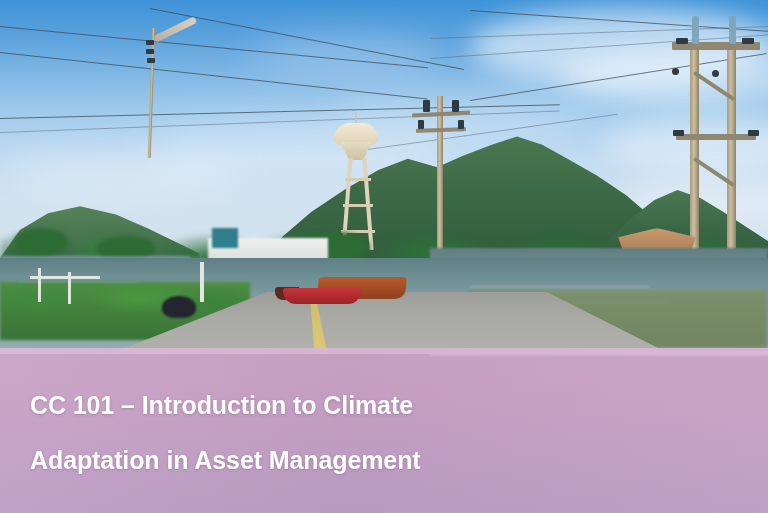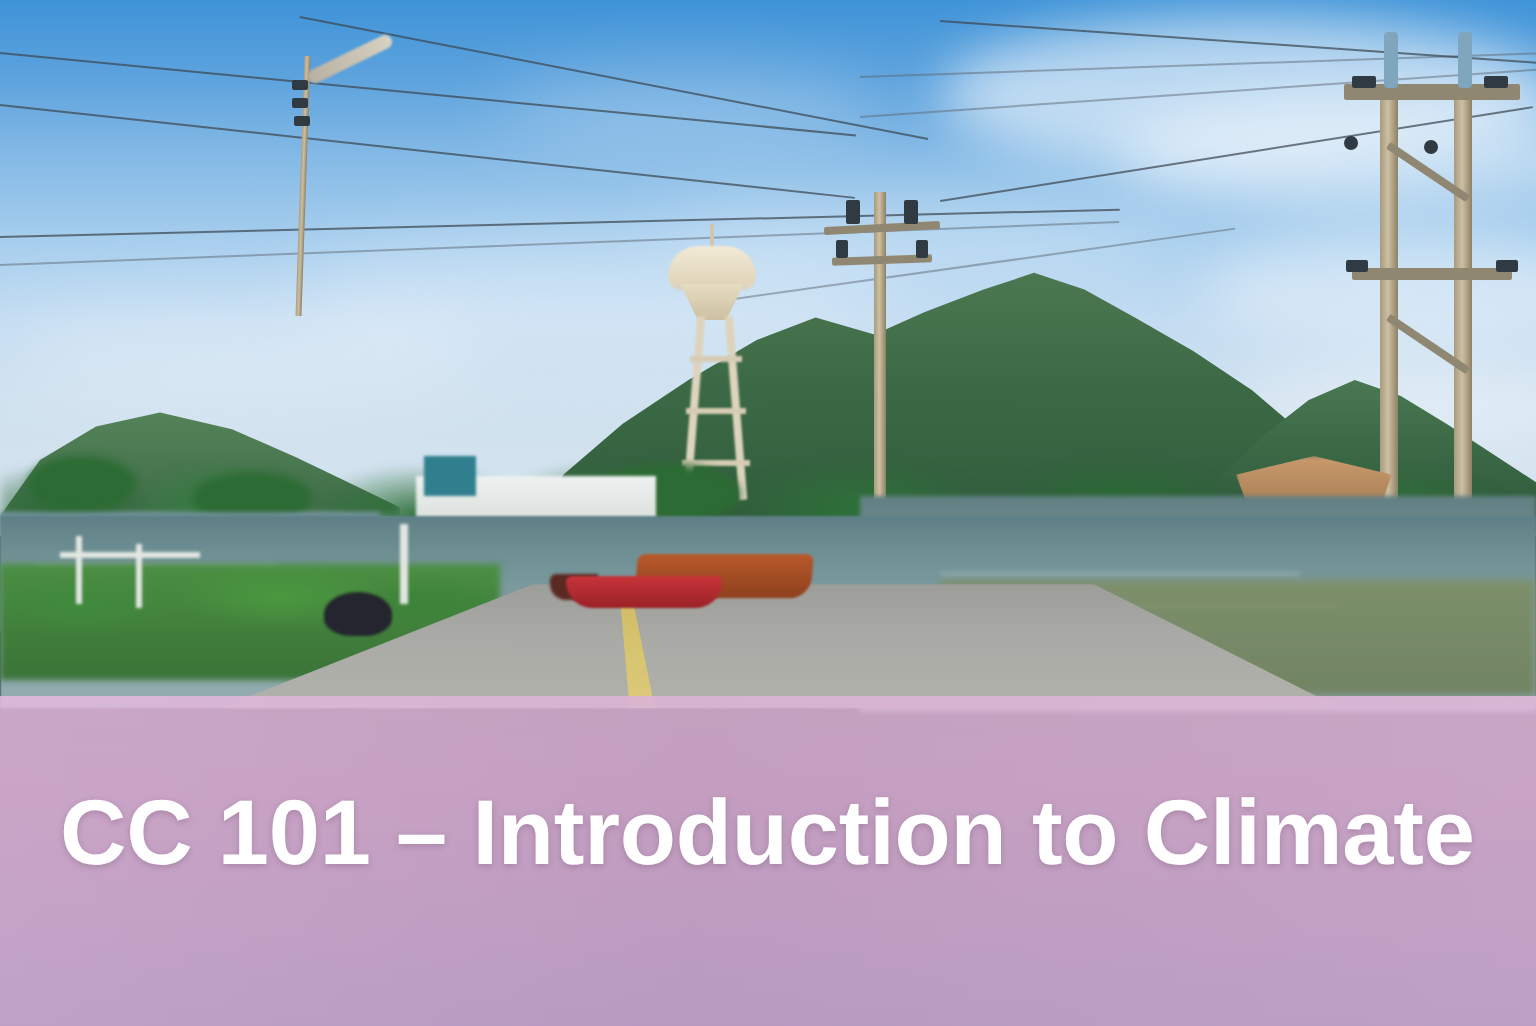--- a/index.html
+++ b/index.html
@@ -252,26 +252,25 @@
   }
 
   
   .title-block {
     position:absolute; left:30px; top:378px; width:716px;
   }
   .title-line {
     color:#ffffff;
     font-family:"Liberation Sans", sans-serif;
     font-weight:bold;
-    font-size:46px;
+    font-size:25px;
     line-height:55px;
     letter-spacing:-.1px;
     white-space:nowrap;
     text-shadow:0 1px 3px rgba(90,60,90,.28);
-    margin-top:11px;
   }
 
   
   .badge {
     position:absolute; left:14px; top:80px; width:214px; height:190px;
     filter:drop-shadow(0 3px 5px rgba(60,40,70,.30));
   }
   .hex {
     position:absolute;
     clip-path:polygon(50% 0%, 100% 25%, 100% 75%, 50% 100%, 0% 75%, 0% 25%);
@@ -422,16 +421,17 @@
     <div class="boat-orange"></div>
     <div class="boat-red"></div>
     <div class="bag"></div>
   </div>
 
   <div class="overlay-band"></div>
   <div class="overlay-lighten"></div>
 
   <div class="title-block">
     <div class="title-line">CC 101 – Introduction to Climate</div>
+    <div class="title-line">Adaptation in Asset Management</div>
   </div>
 
 
 </div>
 
 </body></html>

